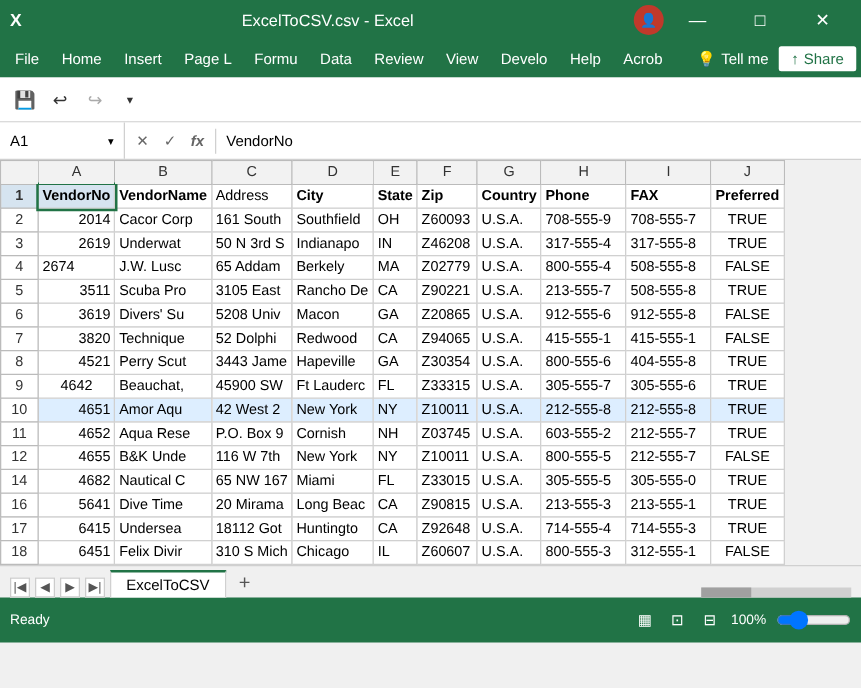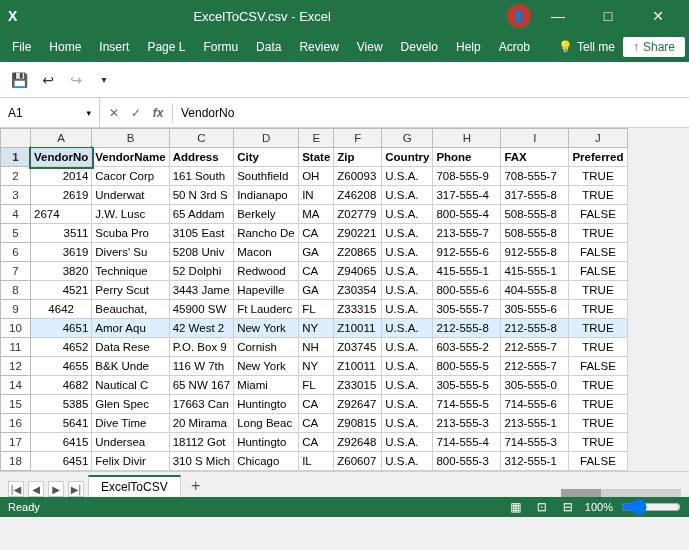--- a/index.html
+++ b/index.html
@@ -161,21 +161,21 @@
       display: flex;
       align-items: center;
       cursor: pointer;
       border-top: 2px solid #217346;
     }
     .tab-nav { display: flex; align-items: center; padding: 0 4px; gap: 4px; }
     .tab-nav-btn { font-size: 10px; cursor: pointer; color: #555; width: 16px; height: 16px; display: flex; align-items: center; justify-content: center; border: 1px solid #ccc; background: white; }
     .tab-plus { width: 22px; height: 22px; display: flex; align-items: center; justify-content: center; cursor: pointer; font-size: 16px; color: #555; margin-left: 4px; }
 
     .status-bar {
-      height: 20px;
+      height: 36px;
       background: #217346;
       display: flex;
       align-items: center;
       padding: 0 8px;
       gap: 16px;
       color: white;
       font-size: 11px;
     }
     .status-right { margin-left: auto; display: flex; gap: 8px; align-items: center; }
     .view-btn { width: 18px; height: 18px; display: flex; align-items: center; justify-content: center; cursor: pointer; color: white; font-size: 12px; }
@@ -290,21 +290,21 @@
           <th class="col-header">H</th>
           <th class="col-header">I</th>
           <th class="col-header">J</th>
         </tr>
       </thead>
       <tbody id="table-body">
       <tr class="header-row">
             <td class="row-num" style="font-weight: bold; background: rgb(214, 228, 240);">1</td>
             <td style="background: rgb(214, 228, 240); outline: rgb(33, 115, 70) solid 2px; font-weight: bold;">VendorNo</td>
             <td style="font-weight: bold;">VendorName</td>
-            <td style="font-weight: bold;">Address</td>
+            <td style="font-weight: normal;">Address</td>
             <td style="font-weight: bold;">City</td>
             <td style="font-weight: bold;">State</td>
             <td style="font-weight: bold;">Zip</td>
             <td style="font-weight: bold;">Country</td>
             <td style="font-weight: bold;">Phone</td>
             <td style="font-weight: bold;">FAX</td>
             <td style="font-weight: bold;">Preferred</td>
           </tr>
           <tr class="data-row">
             <td class="row-num">2</td>
@@ -419,21 +419,21 @@
             <td style="background: rgb(221, 238, 255);">NY</td>
             <td style="background: rgb(221, 238, 255);">Z10011</td>
             <td style="background: rgb(221, 238, 255);">U.S.A.</td>
             <td style="background: rgb(221, 238, 255);">212-555-8</td>
             <td style="background: rgb(221, 238, 255);">212-555-8</td>
             <td style="background: rgb(221, 238, 255); text-align: center;">TRUE</td>
           </tr>
           <tr class="data-row">
             <td class="row-num">11</td>
             <td style="text-align: right;">4652</td>
-            <td>Data Rese</td>
+            <td>Aqua Rese</td>
             <td>P.O. Box 9</td>
             <td>Cornish</td>
             <td>NH</td>
             <td>Z03745</td>
             <td>U.S.A.</td>
             <td>603-555-2</td>
             <td>212-555-7</td>
             <td style="text-align: center;">TRUE</td>
           </tr>
           <tr class="data-row">
@@ -453,33 +453,20 @@
             <td class="row-num">14</td>
             <td style="text-align: right;">4682</td>
             <td>Nautical C</td>
             <td>65 NW 167</td>
             <td>Miami</td>
             <td>FL</td>
             <td>Z33015</td>
             <td>U.S.A.</td>
             <td>305-555-5</td>
             <td>305-555-0</td>
-            <td style="text-align: center;">TRUE</td>
-          </tr>
-          <tr class="data-row">
-            <td class="row-num">15</td>
-            <td style="text-align: right;">5385</td>
-            <td>Glen Spec</td>
-            <td>17663 Can</td>
-            <td>Huntingto</td>
-            <td>CA</td>
-            <td>Z92647</td>
-            <td>U.S.A.</td>
-            <td>714-555-5</td>
-            <td>714-555-6</td>
             <td style="text-align: center;">TRUE</td>
           </tr>
           <tr class="data-row">
             <td class="row-num">16</td>
             <td style="text-align: right;">5641</td>
             <td>Dive Time</td>
             <td>20 Mirama</td>
             <td>Long Beac</td>
             <td>CA</td>
             <td>Z90815</td>

